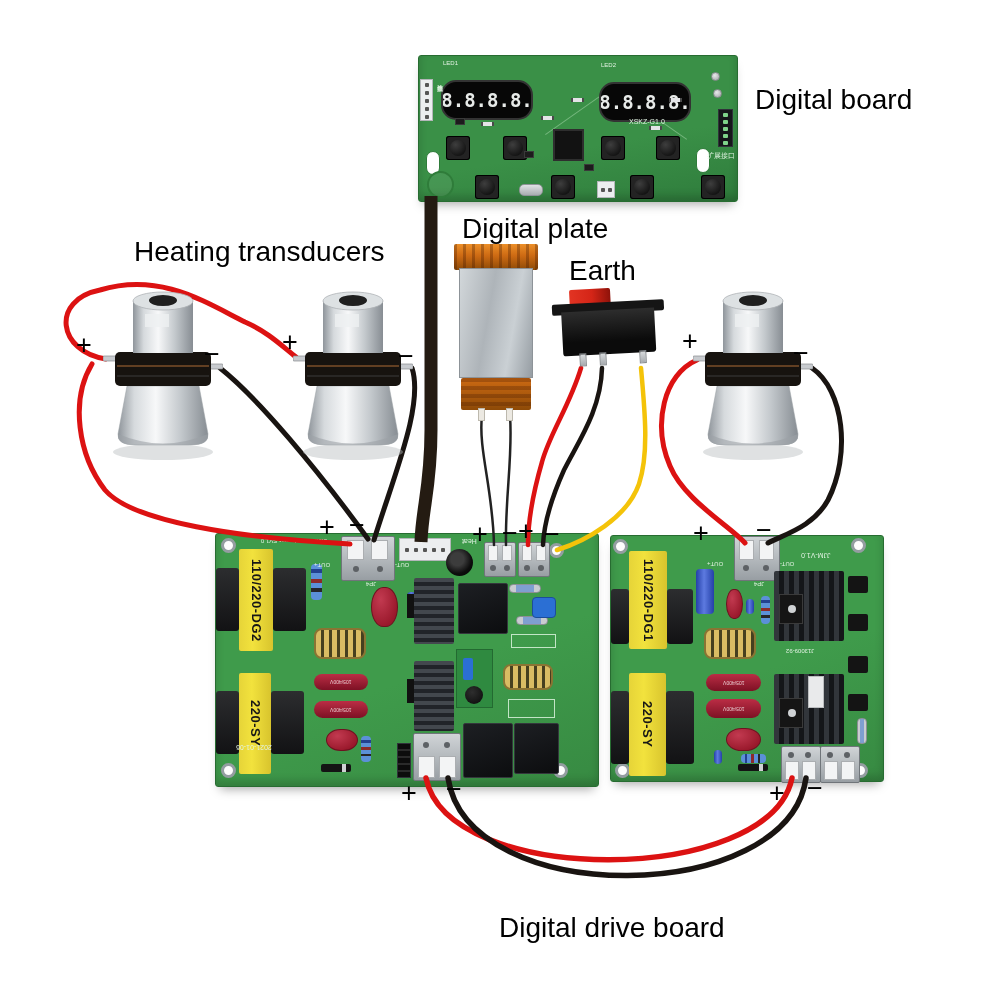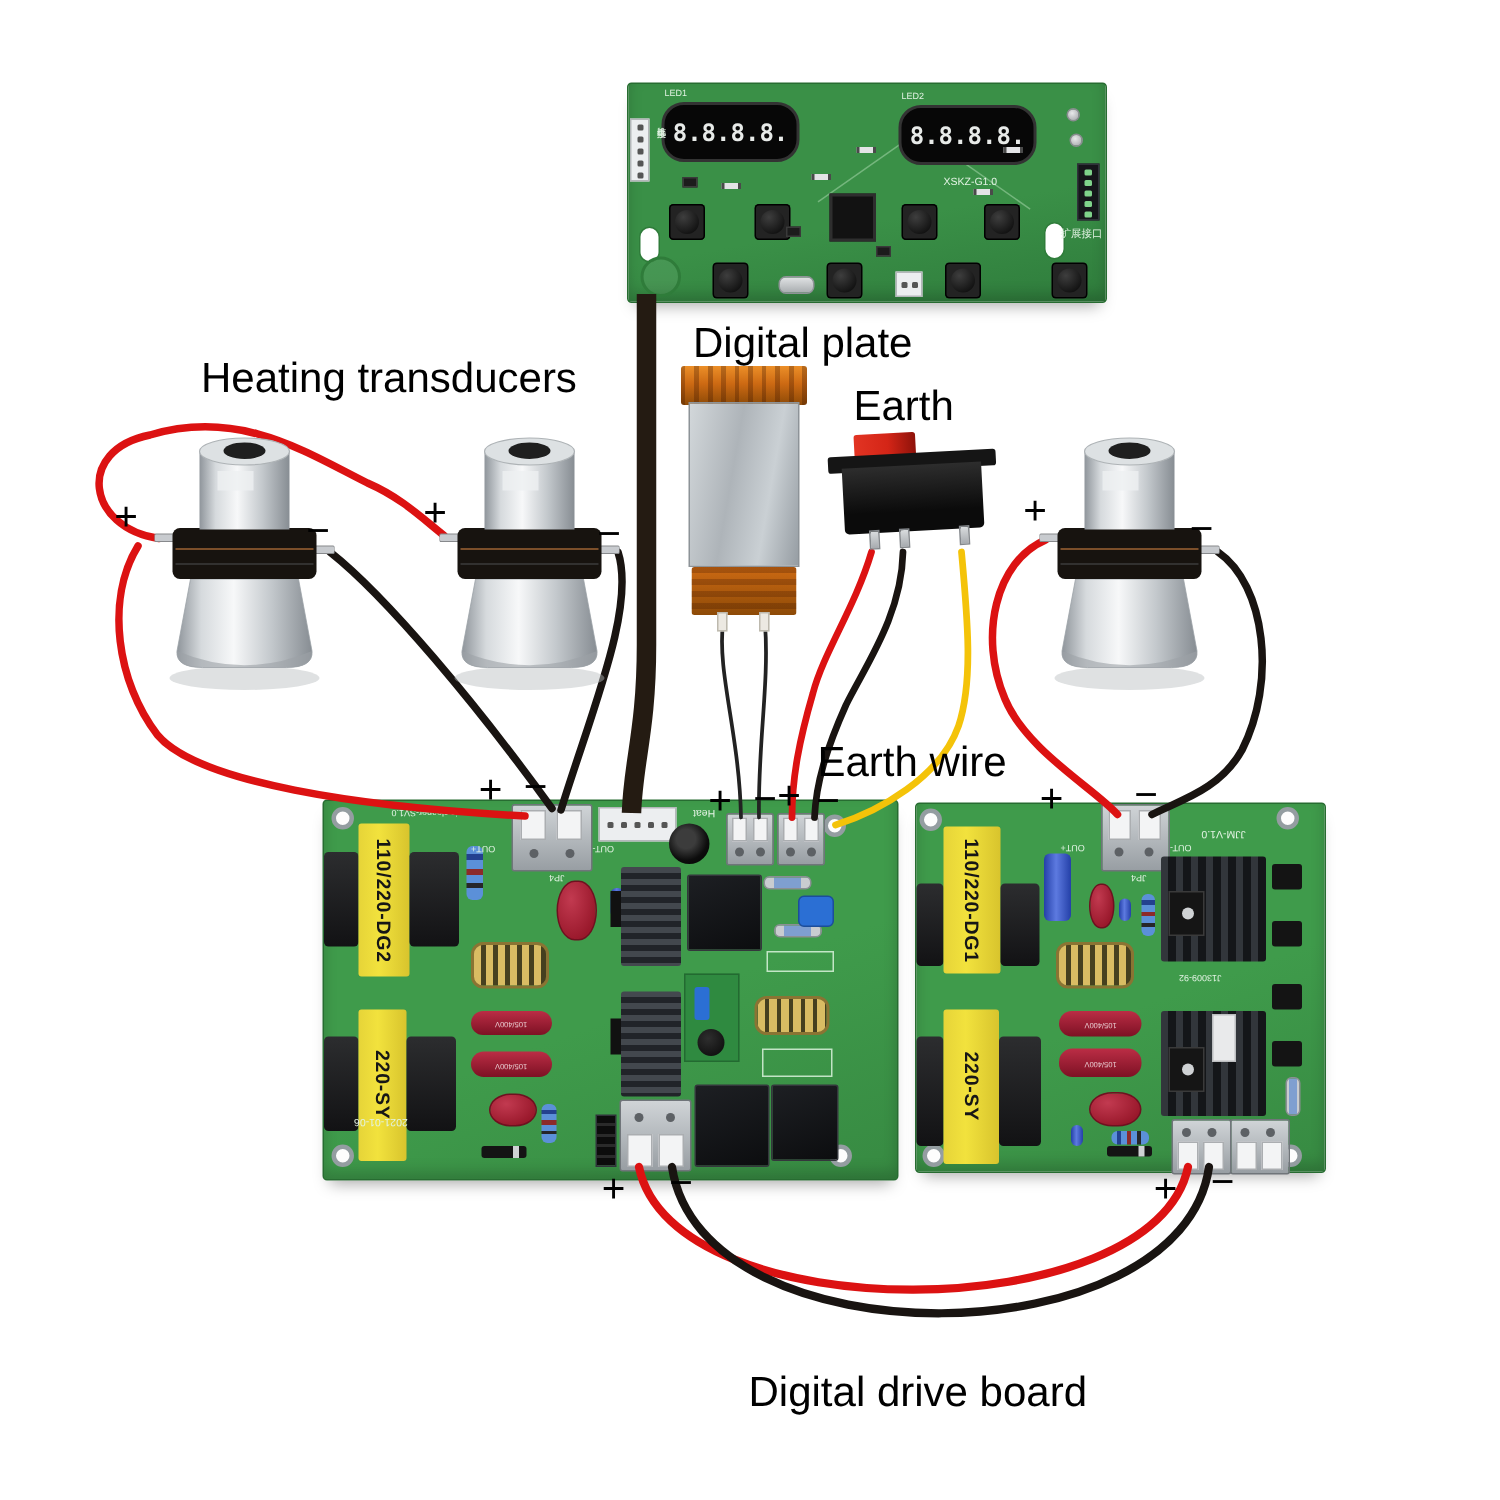--- a/index.html
+++ b/index.html
@@ -37,22 +37,22 @@
   .bluecap{position:absolute;background:linear-gradient(90deg,#2440a8,#5d7ae0 45%,#2440a8);border-radius:4px;}
   .relay{position:absolute;background:linear-gradient(160deg,#1d1f23,#0c0d0f);border-radius:2px;border:1px solid #34373c;box-sizing:border-box;}
   .silk{position:absolute;color:#e2f3e3;font-size:6px;white-space:nowrap;z-index:3;}
   .silk7{font-size:7px;}
   .r180{transform:rotate(180deg);}
   .sbox{position:absolute;border:1px solid rgba(240,255,240,.75);}
   .diode{position:absolute;background:#141414;border-radius:2px;}
   .dband{position:absolute;background:#cfd2d4;width:4px;top:0;bottom:0;right:5px;}
   .sevenseg{position:absolute;background:#070707;border:2px solid #333;border-radius:15px;
             display:flex;align-items:center;justify-content:center;overflow:hidden;
-            font-family:"DejaVu Sans Mono",monospace;font-weight:bold;font-size:16px;
-            color:var(--display-digits);box-sizing:border-box;}
+            font-family:"DejaVu Sans Mono",monospace;font-weight:bold;font-size:19px;
+            color:var(--display-digits);box-sizing:border-box;margin-top:12px;}
   .btn{position:absolute;width:24px;height:24px;background:#232323;border-radius:3px;box-shadow:inset 0 0 0 1px #000;}
   .btn::after{content:"";position:absolute;left:4px;top:4px;width:16px;height:16px;border-radius:50%;
               background:radial-gradient(circle at 35% 30%,#3e3e3e,#050505);}
   .fuse{position:absolute;background:linear-gradient(90deg,#c9ccd0 0 20%,#7f9fd0 20% 80%,#c9ccd0 80%);
         border-radius:4px;border:1px solid #8b8f94;box-sizing:border-box;}
   .smdw{position:absolute;width:9px;height:4px;background:#e3e4e6;border-left:2px solid #4a4a4a;border-right:2px solid #4a4a4a;}
   .smdb{position:absolute;width:8px;height:5px;background:#1c1c1c;border:1px solid #3a3a3a;}
   .oval{position:absolute;background:#fff;border:1px solid #2f7c3a;border-radius:8px;}
   .ledring{position:absolute;border:2px solid #2f7c3a;border-radius:50%;background:rgba(255,255,255,.07);box-sizing:border-box;}
   .conn-w{position:absolute;background:#eceef0;border:1px solid #b4b7ba;box-sizing:border-box;}
@@ -382,24 +382,24 @@
 
   <div class="switch">
     <div class="sw-rocker"></div>
     <div class="sw-flange"></div>
     <div class="sw-body"></div>
     <div class="sw-tab" style="left:28px;"></div>
     <div class="sw-tab" style="left:48px;"></div>
     <div class="sw-tab" style="left:88px;"></div>
   </div>
 
+  <div class="lbl" style="left:755px;top:84px;">Digital board</div>
   <div class="lbl" style="left:134px;top:236px;">Heating transducers</div>
   <div class="lbl" style="left:462px;top:213px;">Digital plate</div>
   <div class="lbl" style="left:569px;top:255px;">Earth</div>
-  <div class="lbl" style="left:545px;top:492px;">Earth wire</div>
   <div class="lbl" style="left:499px;top:912px;">Digital drive board</div>
 
   <div id="markers" class="abs" style="inset:0;z-index:41;">
       <div class="pol" style="left: 84px; top: 345px;">+</div>
       <div class="pol" style="left: 212px; top: 354px;">−</div>
       <div class="pol" style="left: 290px; top: 342px;">+</div>
       <div class="pol" style="left: 406px; top: 356px;">−</div>
       <div class="pol" style="left: 690px; top: 341px;">+</div>
       <div class="pol" style="left: 801px; top: 353px;">−</div>
       <div class="pol" style="left: 327px; top: 527px;">+</div>

